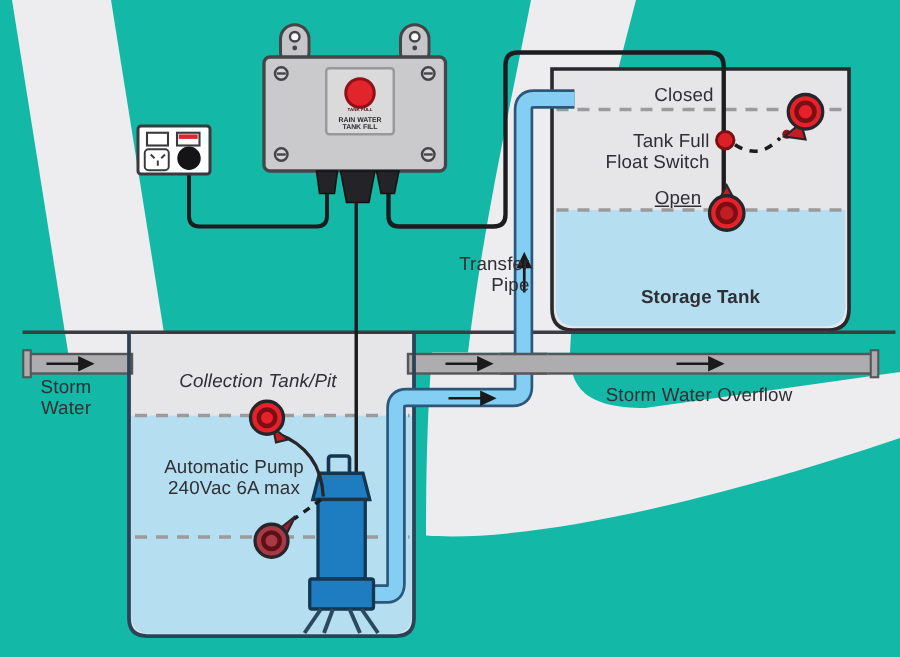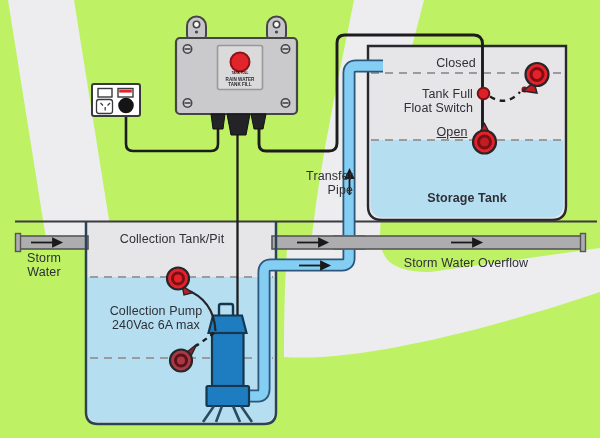--- a/index.html
+++ b/index.html
@@ -1,16 +1,16 @@
 <!DOCTYPE html>
 <html><head>
 <meta charset="utf-8">
 <style>
   html,body{margin:0;padding:0;background:#fff;}
-  #stage{position:relative;width:600px;height:438px;overflow:hidden;background:#bef264;
+  #stage{position:relative;width:600px;height:438px;overflow:hidden;background:#14b8a6;
          font-family:"Liberation Sans",sans-serif;}
   #diagram-svg{position:absolute;left:0;top:0;}
   .lbl{position:absolute;font-size:12.5px;line-height:14px;color:#2F2F36;
        white-space:pre-line;font-weight:500;letter-spacing:.1px;}
   .c{transform:translateX(-50%);text-align:center;}
   .r{transform:translateX(-100%);text-align:right;}
   .box-cap-small{position:absolute;font-size:3px;line-height:3px;color:#43050a;
        transform:translateX(-50%);text-align:center;font-weight:bold;}
   .box-cap-main{position:absolute;font-size:4.6px;line-height:5.2px;color:#2a2a2e;
        transform:translateX(-50%);text-align:center;font-weight:bold;white-space:pre-line;}
@@ -186,23 +186,23 @@
   </g>
 </svg>
 
   <div class="lbl c" style="left:456px;top:56px;">Closed</div>
   <div class="lbl r" style="left:473px;top:87px;">Tank Full
 Float Switch</div>
   <div class="lbl c" style="left:452px;top:125px;text-decoration:underline;">Open</div>
   <div class="lbl c" style="left:467px;top:191px;font-weight:bold;">Storage Tank</div>
   <div class="lbl r" style="left:353px;top:169px;">Transfer
 Pipe</div>
-  <div class="lbl c" style="left:172px;top:232px;">Collection Tank/Pit</div>
+  <div class="lbl c" style="left:172px;top:247px;font-style:italic;">Collection Tank/Pit</div>
   <div class="lbl c" style="left:44px;top:251px;text-align:center;">Storm
 Water</div>
   <div class="lbl c" style="left:466px;top:256px;">Storm Water Overflow</div>
-  <div class="lbl c" style="left:156px;top:304px;">Collection Pump
+  <div class="lbl c" style="left:156px;top:304px;">Automatic Pump
 240Vac 6A max</div>
 
   <div class="box-cap-small" style="left:240px;top:72px;">TANK FULL</div>
   <div class="box-cap-main" style="left:240px;top:76.5px;">RAIN WATER
 TANK FILL</div>
 </div>
 
 </body></html>

